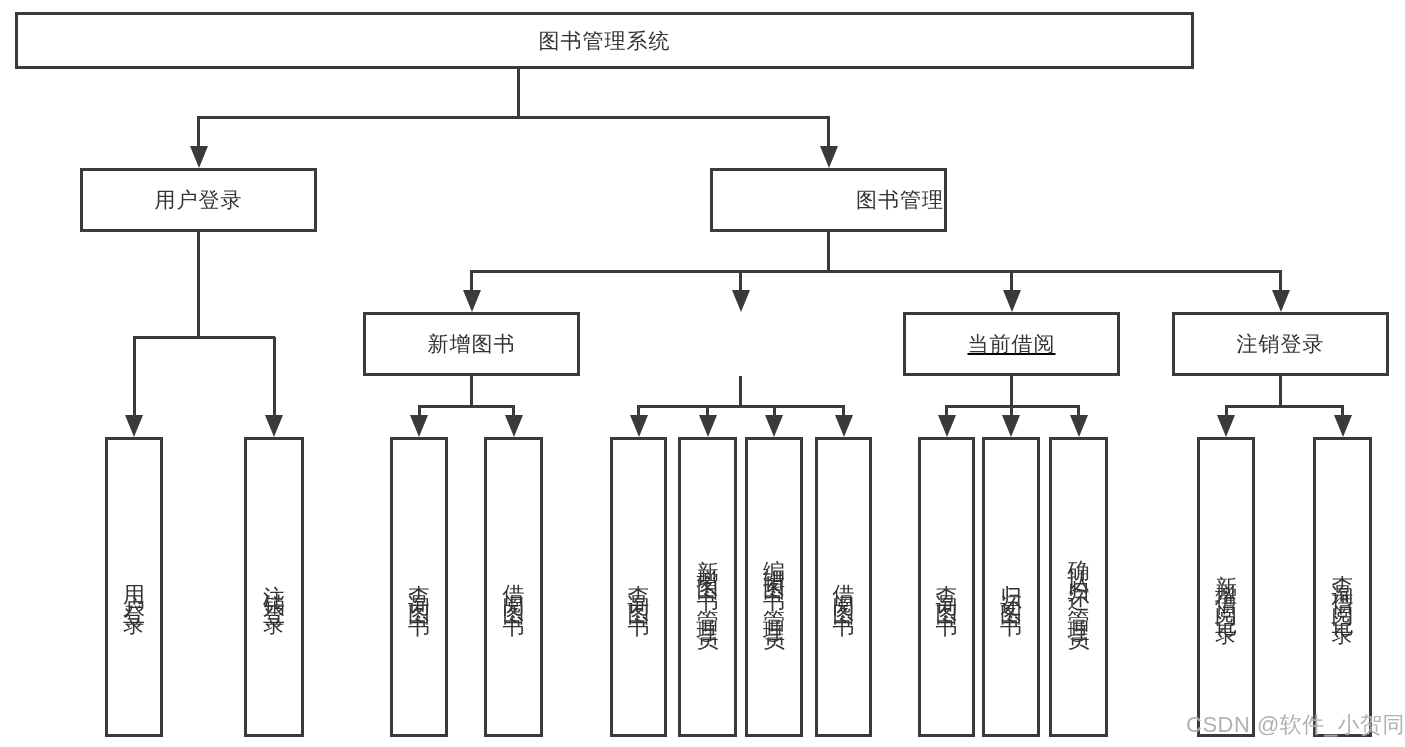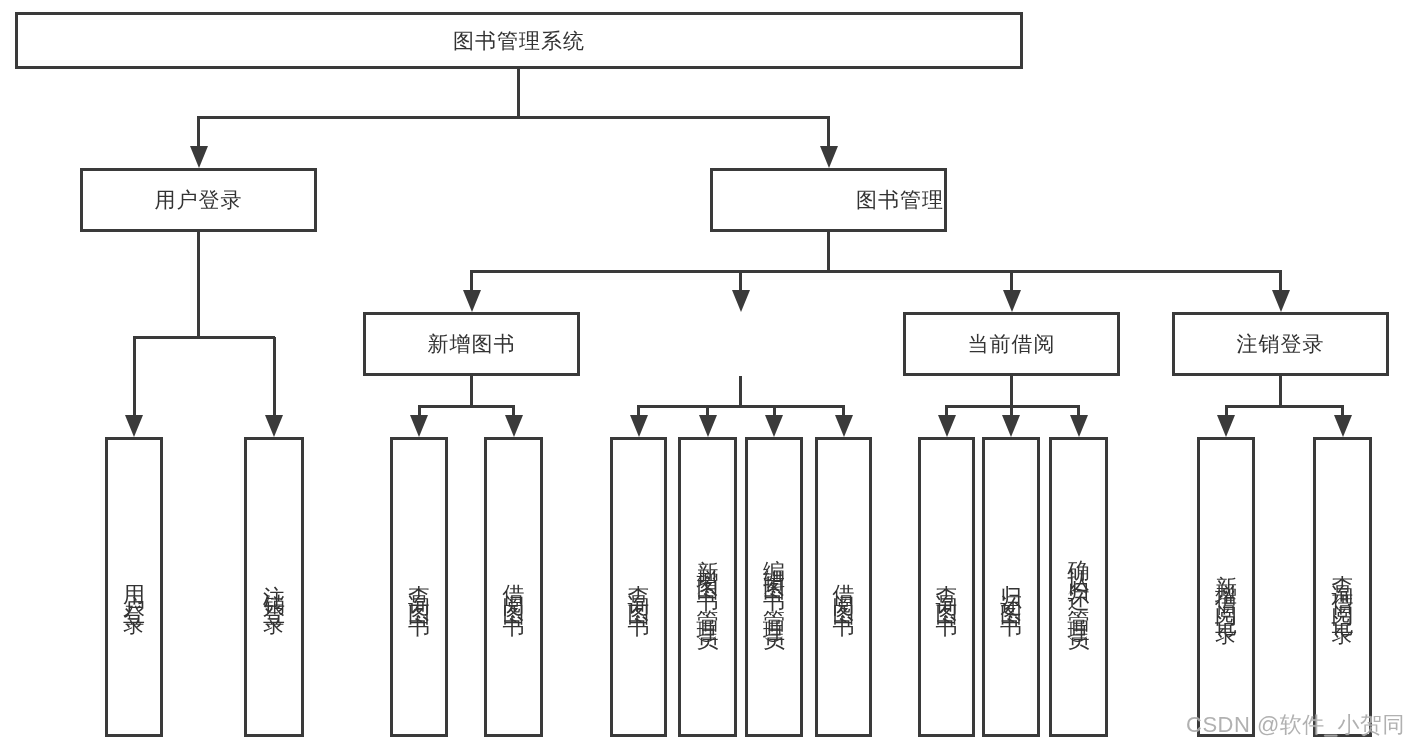--- a/index.html
+++ b/index.html
@@ -81,21 +81,21 @@
     z-index: 10;
     opacity: 0.9;
     text-shadow: 0 0 1px #ffffff;
   }
 </style>
 </head>
 <body>
 
 <div class="canvas">
 
-  <div class="hbox" style="left:15px; top:12px; width:1008px; height:57px;">
+  <div class="hbox" style="left:15px; top:12px; width:1179px; height:57px;">
     <span class="hlabel">图书管理系统</span>
   </div>
 
   <div class="vline" style="left:517px; top:69px; height:49px;"></div>
 
   <div class="hline" style="left:197px; top:116px; width:633px;"></div>
 
   <div class="vline" style="left:197px; top:117px; height:31px;"></div>
   <div class="arrow" style="left:190px; top:146px;"></div>
   <div class="vline" style="left:827px; top:117px; height:31px;"></div>
@@ -123,21 +123,21 @@
   <div class="vline" style="left:739px; top:271px; height:21px;"></div>
   <div class="arrow" style="left:732px; top:290px;"></div>
   <div class="vline" style="left:1010px; top:271px; height:21px;"></div>
   <div class="arrow" style="left:1003px; top:290px;"></div>
   <div class="vline" style="left:1279px; top:271px; height:21px;"></div>
   <div class="arrow" style="left:1272px; top:290px;"></div>
 
   <div class="hbox" style="left:363px; top:312px; width:217px; height:64px;">
     <span class="hlabel">新增图书</span>
   </div>
-  <div class="hbox" style="left:903px; top:312px; width:217px; height:64px;">
+  <div class="hbox" style="left:903px; top:312px; width:217px; height:64px;text-decoration:underline;">
     <span class="hlabel">当前借阅</span>
   </div>
   <div class="hbox" style="left:1172px; top:312px; width:217px; height:64px;">
     <span class="hlabel">注销登录</span>
   </div>
 
   <div class="vline" style="left:470px; top:376px; height:31px;"></div>
   <div class="vline" style="left:739px; top:376px; height:31px;"></div>
   <div class="vline" style="left:1010px; top:376px; height:31px;"></div>
   <div class="vline" style="left:1279px; top:376px; height:31px;"></div>

